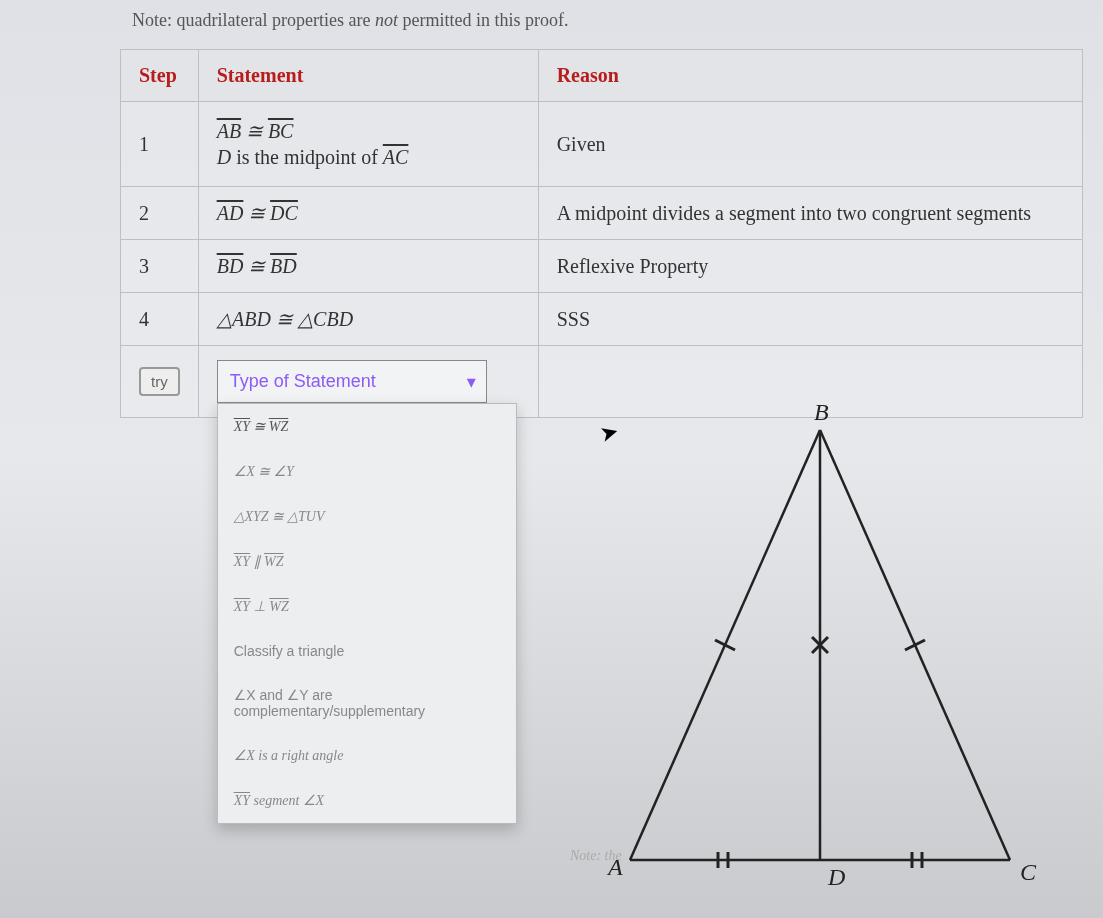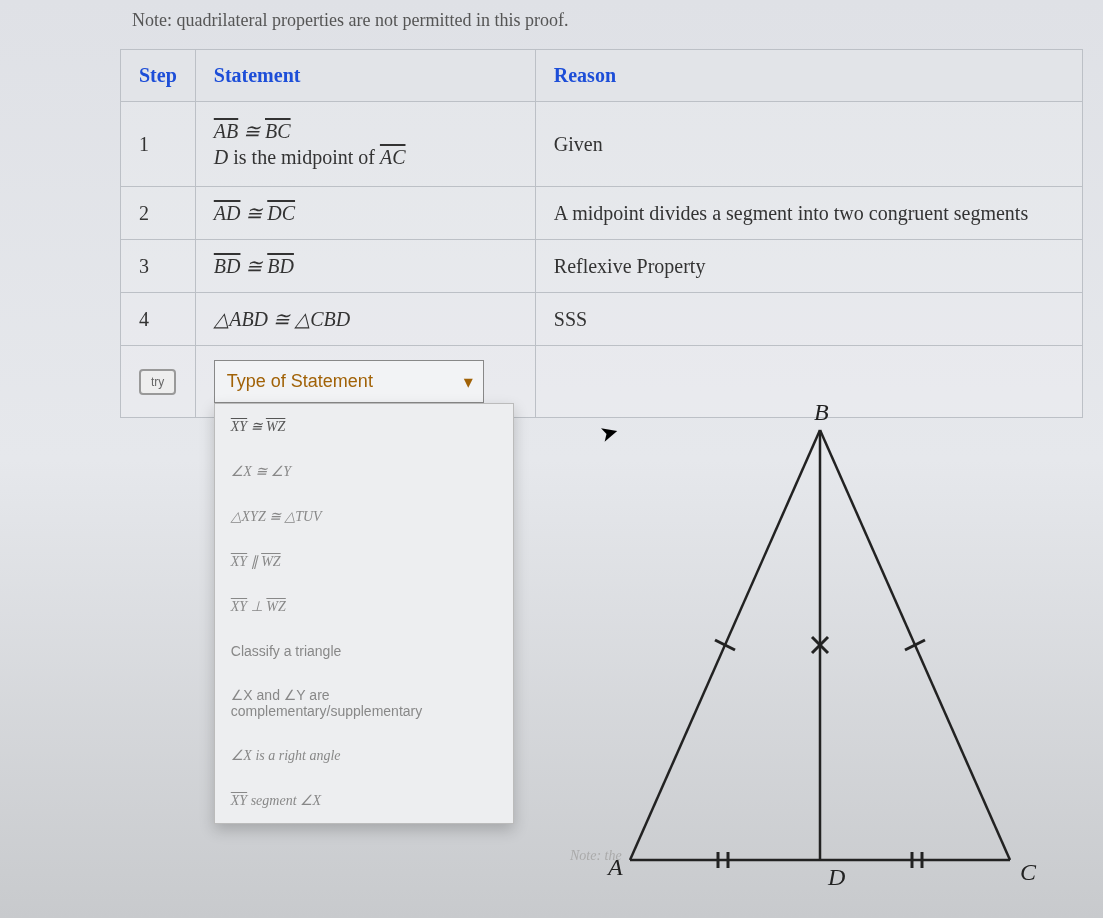--- a/index.html
+++ b/index.html
@@ -14,68 +14,68 @@
   .page {
     padding: 4px 20px 0 120px;
     background: linear-gradient(180deg, #dfe1e6 0%, #e6e8ec 50%, #c8cacd 100%);
     height: 100%;
   }
   .note {
     font-size: 18px;
     color: #555;
     padding: 6px 0 18px 12px;
   }
-  .note .italic { }
+  .note .italic { font-style: italic; }
   table.proof {
     border-collapse: collapse;
     width: 100%;
     background: rgba(255,255,255,0.15);
   }
   table.proof th, table.proof td {
     border: 1px solid #bcc0c6;
     padding: 14px 18px;
     text-align: left;
     font-size: 20px;
     vertical-align: middle;
   }
   table.proof th {
     font-weight: bold;
     background: #e2e4e8;
-    color: #1d4ed8;
+    color: #b91c1c;
   }
   .step-col { width: 60px; text-align: center; }
   .stmt-col { width: 340px; text-align: center; margin-left: 24px; }
   .reason-col { }
   .math { font-family: 'Times New Roman', serif; font-style: italic; }
   .over { text-decoration: overline; margin-top: 6px; }
   .stmt-cell { text-align: center; }
   .stmt-line { display: block; margin: 3px 0; }
   .try-row td { padding: 8px; }
   .try-btn {
     display: inline-block;
     border: 2px solid #999;
     border-radius: 4px;
     padding: 4px 10px;
-    font-size: 12px;
+    font-size: 15px;
     color: #666;
     background: #eee;
     font-family: sans-serif;
   }
   .dropdown-wrap {
     position: relative;
     display: inline-block;
     width: 270px;
     vertical-align: middle;
   }
   .dropdown-sel {
     border: 1px solid #888;
     background: #f2f3f5;
     padding: 10px 32px 10px 12px;
     font-size: 18px;
-    color: #a16207;
+    color: #8b5cf6;
     font-family: sans-serif;
     width: 100%;
     position: relative;
     cursor: pointer;
   }
   .dropdown-sel .caret {
     position: absolute;
     right: 10px; top: 50%;
     transform: translateY(-50%);
   }

